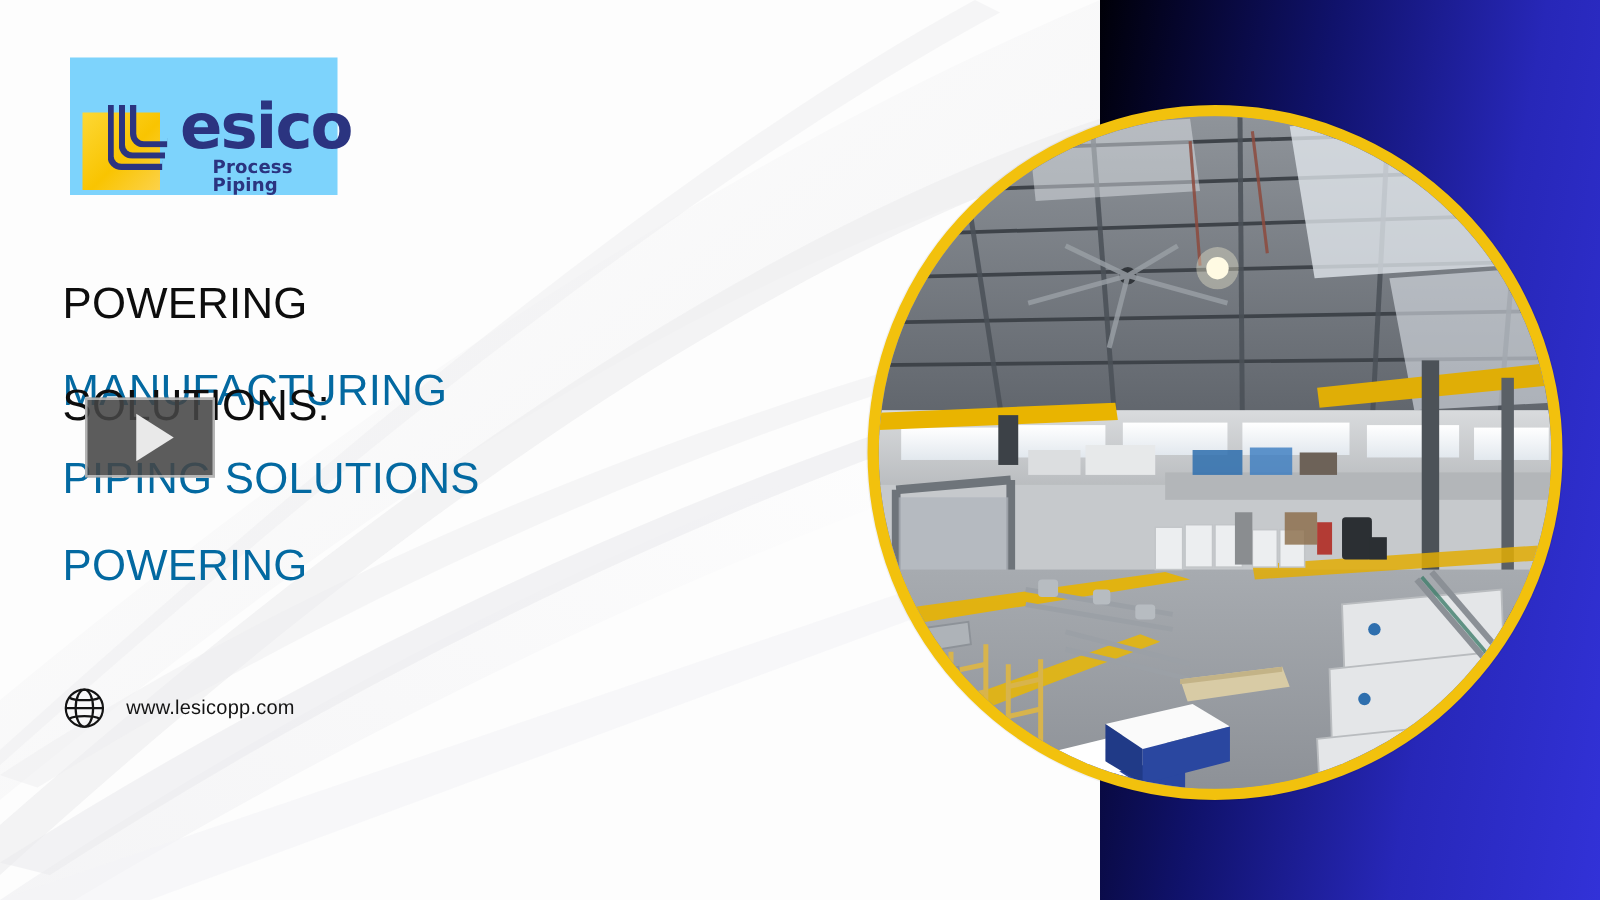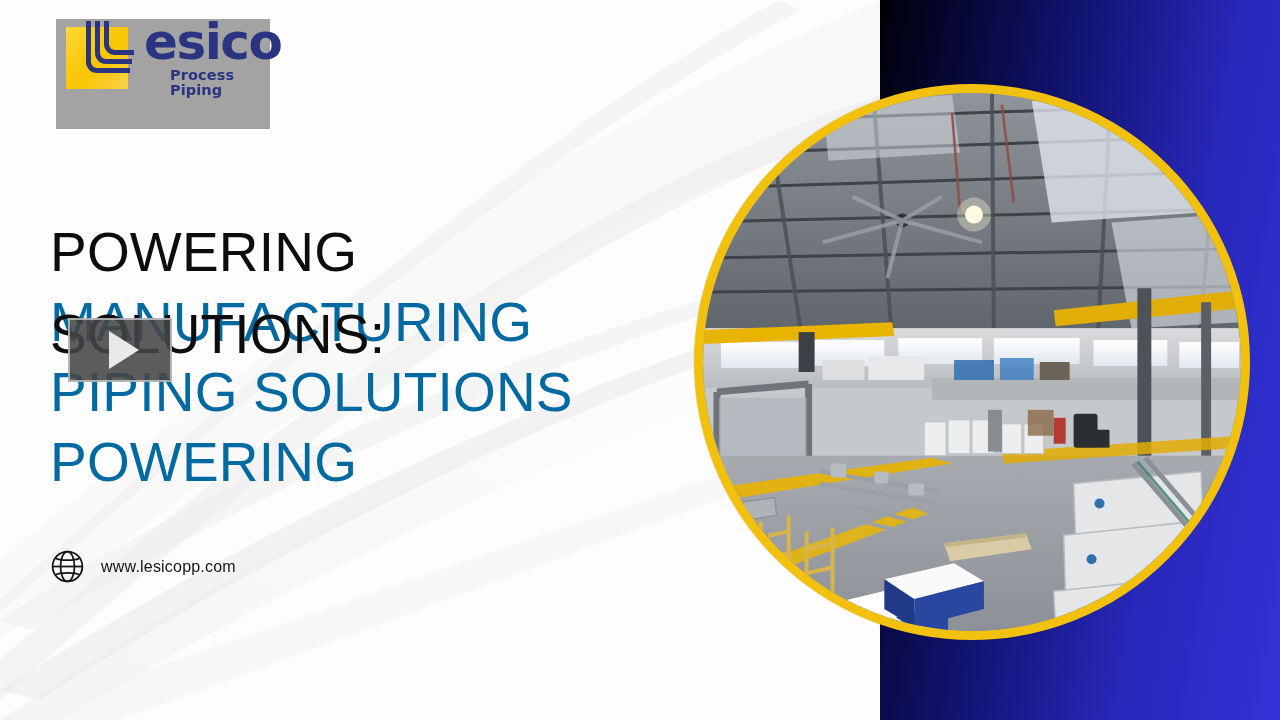--- a/index.html
+++ b/index.html
@@ -31,24 +31,24 @@
     background:linear-gradient(100deg,
        #000008 0%,
        #05052a 12%,
        #10126b 36%,
        #2727b8 68%,
        #3232d8 100%);
   }
 
   
   .logo-box {
-    position:absolute; left:56px; top:19px;
+    position:absolute; left:56px; top:46px;
     width:214px; height:110px;
-    background:#a3a3a3;
-    display:flex; align-items:flex-start;
+    background:#7dd3fc;
+    display:flex; align-items:flex-end;
   }
   .logo-mark {
     position:relative;
     width:74px; height:74px;
     flex:0 0 auto;
     margin-left:10px;
   }
   .logo-square {
     position:absolute; left:0; top:8px;
     width:62px; height:62px;
@@ -79,21 +79,21 @@
     font-family:"DejaVu Sans", sans-serif;
   }
 
   
   .headline-stack {
     position:absolute; left:50px; top:225px;
     width:620px;
   }
   .headline {
     position:absolute; left:0;
-    font-size:55px; font-weight:400;
+    font-size:35px; font-weight:400;
     letter-spacing:0.2px; line-height:1;
     white-space:nowrap;
     font-family:"Liberation Sans", sans-serif;
   }
   .hl-black { color:#0d0d0d; }
   .hl-navy  { color:#0369a1; }
 
   .hl-powering    { top:0px; }
   .hl-progress    { top:82px; }
   .hl-manufacture { top:70px; }

